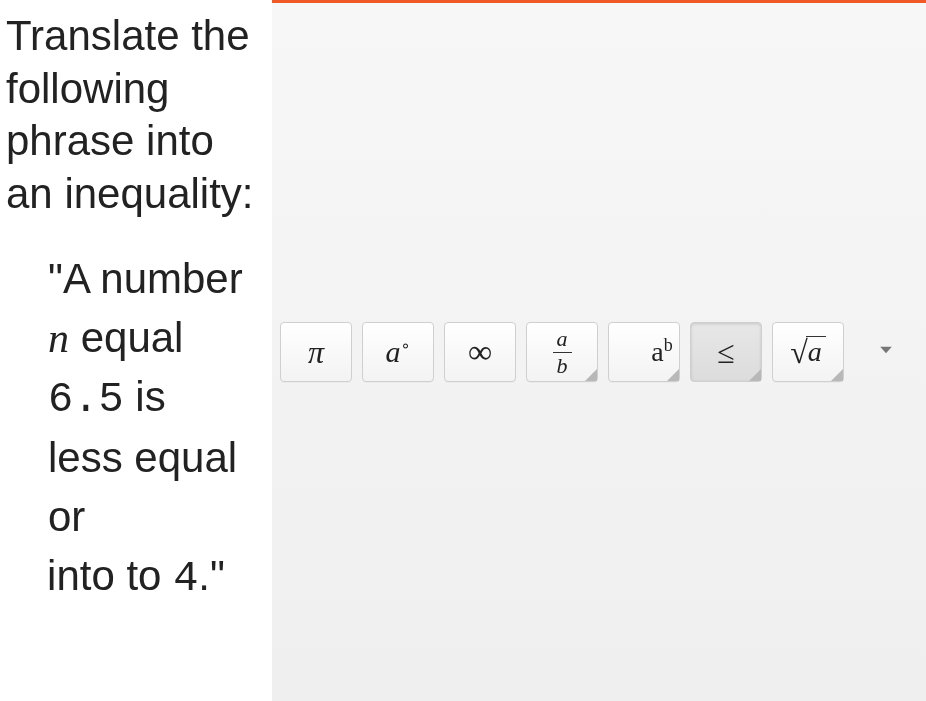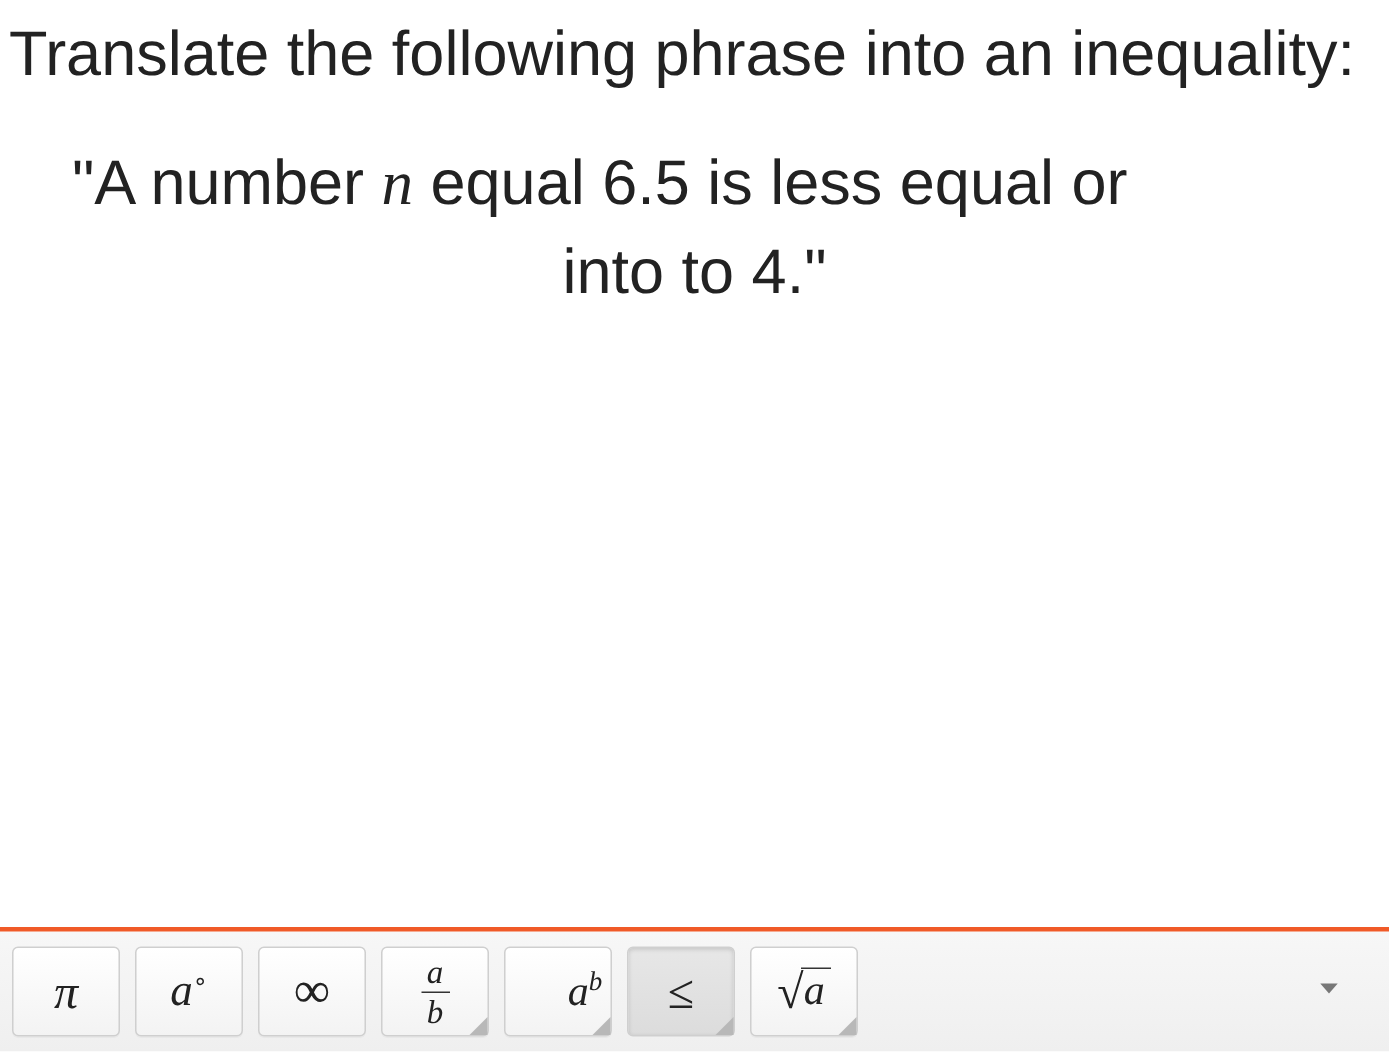--- a/index.html
+++ b/index.html
@@ -1,40 +1,40 @@
 <!DOCTYPE html>
 <html><head>
 <meta charset="utf-8">
 <style>
   * { box-sizing: border-box; margin: 0; padding: 0; }
   html, body { width: 926px; height: 701px; font-family: Arial, Helvetica, sans-serif; background: #fff; color: #222; }
-  .wrap { width: 926px; height: 701px; display: flex; flex-direction: column; }
+  .wrap { width: 926px; height: 701px; display: flex; flex-direction: row; }
   .content { flex: 1; padding: 10px 6px 0 6px; }
   .prompt { font-size: 42px; line-height: 1.25; margin-bottom: 30px; }
   .phrase { font-size: 42px; line-height: 1.4; text-align: center; padding: 0 20px; }
   .phrase .left { text-align: left; display: block; padding-left: 22px; }
   .pi-line { display: block; }
   .mi { font-family: Georgia, 'Times New Roman', serif; font-style: italic; }
-  .mn { font-family: Liberation Sans, sans-serif; margin-top: 44px; }
+  .mn { font-family: Liberation Mono, monospace; margin-top: 44px; }
   .toolbar-area { border-top: 3px solid #f05a28; background: linear-gradient(#f7f7f7, #efefef); padding: 10px 8px 10px 8px; display: flex; align-items: center; gap: 10px; }
   .btn {
     height: 60px; min-width: 72px;
     background: linear-gradient(#ffffff, #f3f3f3);
     border: 1px solid #cfcfcf; border-radius: 4px;
     display: flex; align-items: center; justify-content: center;
     font-family: Georgia, 'Times New Roman', serif; font-size: 30px;
     position: relative; cursor: pointer;
     box-shadow: 0 1px 0 rgba(0,0,0,0.03);
   }
   .btn.selected { background: linear-gradient(#e7e7e7,#dcdcdc); box-shadow: inset 0 1px 3px rgba(0,0,0,0.15); }
   .btn .corner { position: absolute; right: 0; bottom: 0; width: 0; height: 0; border-left: 12px solid transparent; border-bottom: 12px solid #b8b8b8; }
   .frac { display: inline-flex; flex-direction: column; align-items: center; font-size: 22px; font-style: italic; line-height: 1; }
   .frac .num { border-bottom: 1.5px solid #333; padding: 0 4px 2px; }
   .frac .den { padding-top: 2px; }
-  .expo { font-style: italic; font-size: 28px; margin-left: 36px; }
+  .expo { font-size: 28px; margin-left: 36px; }
   .expo sup { font-size: 18px; vertical-align: super; }
   .deg { font-style: italic; font-size: 30px; }
   .deg sup { font-size: 16px; vertical-align: super; font-style: normal; }
   .sqrt { display: inline-flex; align-items: center; font-size: 28px; }
   .sqrt .rad { font-family: Georgia, serif; font-size: 32px; margin-right: -2px; }
   .sqrt .arg { border-top: 1.8px solid #333; padding: 0 4px 0 2px; font-style: italic; line-height: 1.1; }
   .sin { font-family: Georgia, serif; font-size: 28px; }
   .le { font-family: Georgia, serif; font-size: 32px; }
   .inf { font-family: Georgia, serif; font-size: 34px; }
   .pi { font-family: Georgia, serif; font-size: 32px; font-style: italic; }

